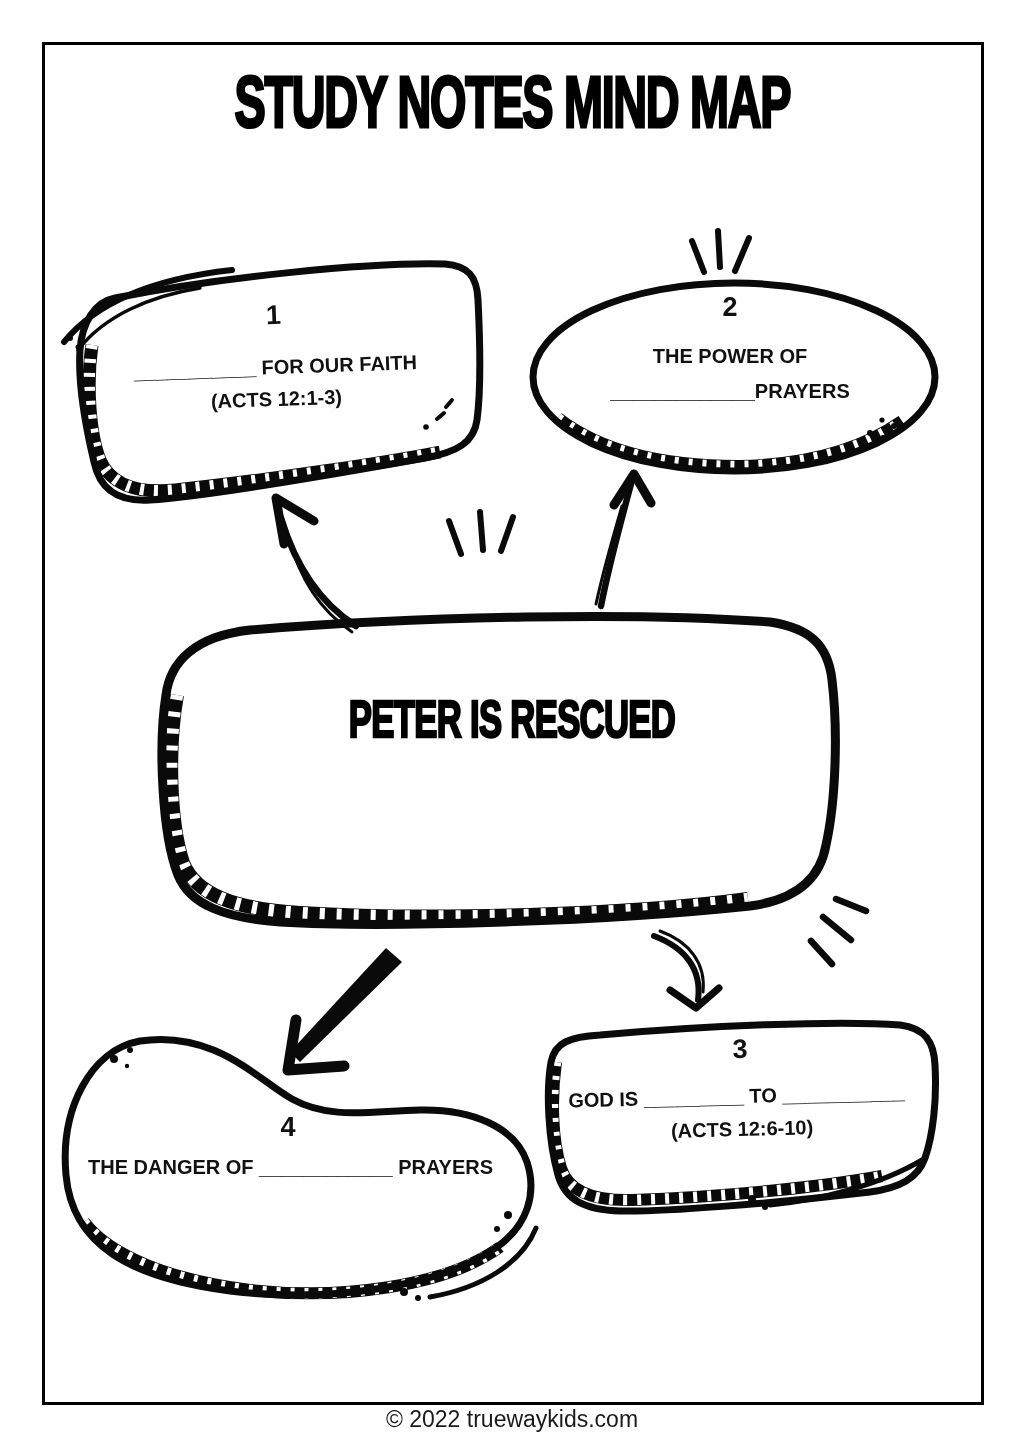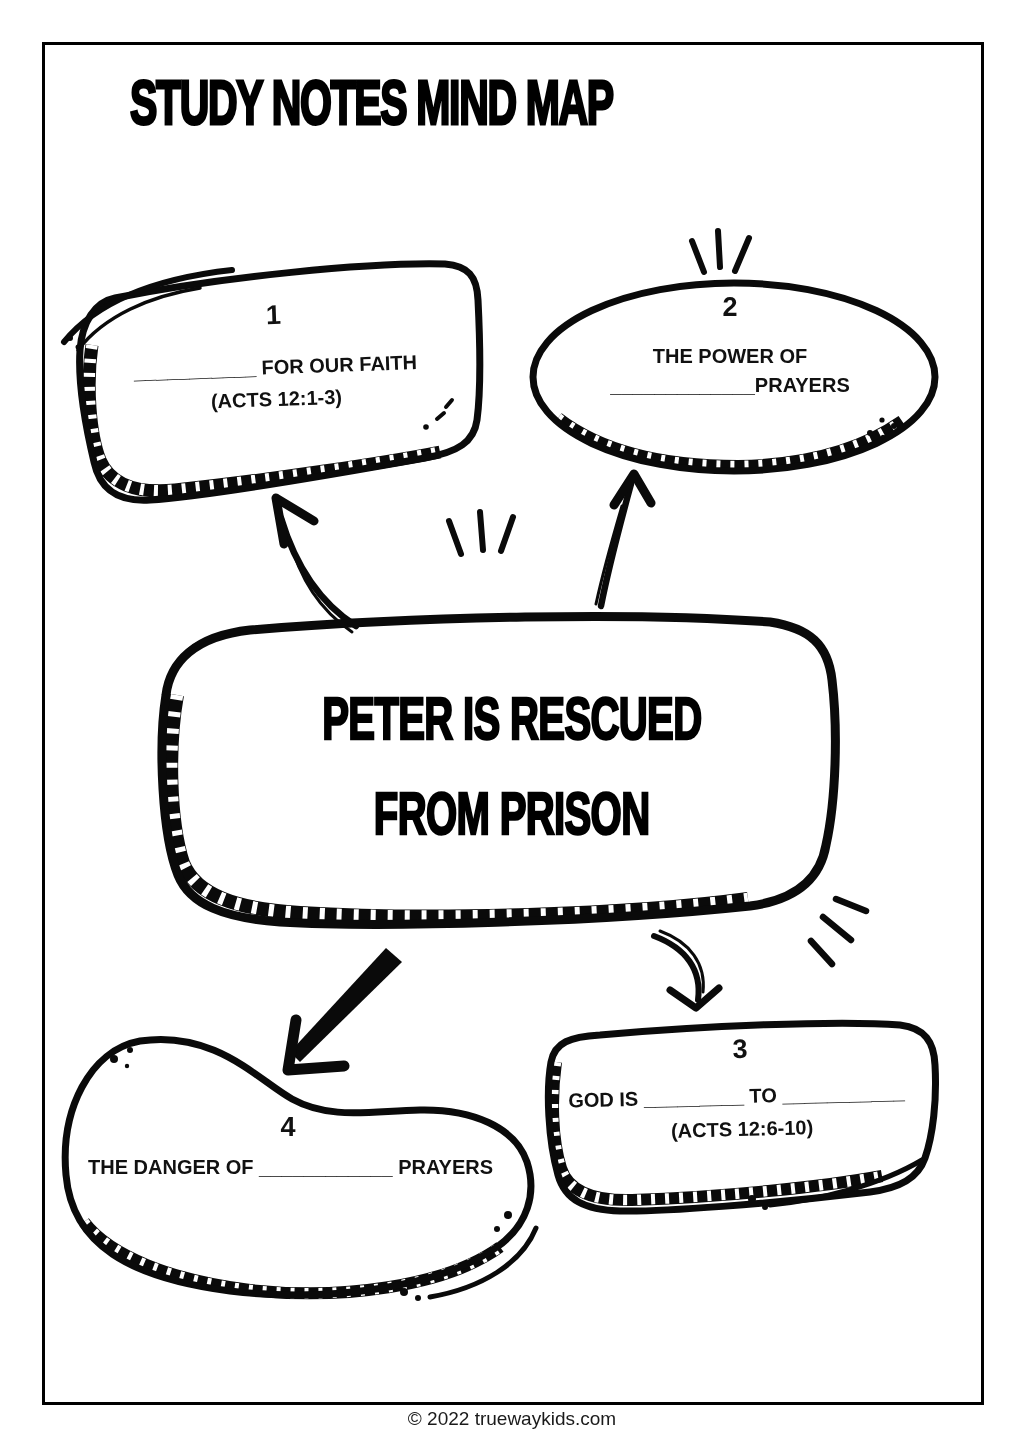--- a/index.html
+++ b/index.html
@@ -1,44 +1,44 @@
 <!DOCTYPE html>
 <html><head>
 <meta charset="utf-8">
 <style>
   html,body{margin:0;padding:0;background:#fff;}
   .page{position:relative;width:1024px;height:1447px;background:#fff;overflow:hidden;
         font-family:"Liberation Sans",sans-serif;color:#0a0a0a;}
   .frame{position:absolute;left:42px;top:42px;width:936px;height:1357px;border:3px solid #000;}
-  .title{position:absolute;left:0;top:52px;width:1024px;
-         font-weight:bold;font-size:63px;line-height:100px;white-space:nowrap;color:#000;}
+  .title{position:absolute;left:0;top:52px;width:1024px;text-align:center;
+         font-weight:bold;font-size:72px;line-height:100px;white-space:nowrap;color:#000;}
   .squeeze{display:inline-block;transform:scaleX(0.65);transform-origin:50% 50%;
            letter-spacing:-2px;-webkit-text-stroke:3px #000;}
   .art{position:absolute;left:0;top:0;width:1024px;height:1447px;}
   .btext{position:absolute;text-align:center;font-weight:bold;color:#111;}
   .btext .num{font-size:27px;line-height:30px;font-weight:bold;}
   .btext .line{font-size:20px;line-height:26px;font-weight:bold;white-space:nowrap;}
   .b1{left:85px;top:300px;width:380px;transform:rotate(-2deg);}
   .b1 .num{margin-bottom:24px;}
   .b1 .line1{margin-bottom:6px;}
   .b2{left:525px;top:292px;width:410px;}
   .b2 .num{margin-bottom:21px;}
-  .b2 .line1{margin-bottom:3px;text-align:center;}
+  .b2 .line1{margin-bottom:9px;text-align:center;}
   .b2 .line2{margin-bottom:18px;}
   .b3{left:558px;top:1034px;width:366px;transform:rotate(-1.5deg);}
   .b3 .num{margin-bottom:19px;}
   .b3 .line1{text-align:left;padding-left:10px;margin-bottom:7px;}
   .b4{left:88px;top:1112px;width:400px;}
   .b4 .num{margin-bottom:12px;}
   .b4 .line1{}
   .center-text{position:absolute;left:182px;top:672px;width:660px;text-align:center;
-               font-weight:bold;font-size:59px;line-height:95px;color:#000;white-space:nowrap;}
+               font-weight:bold;font-size:51px;line-height:95px;color:#000;white-space:nowrap;}
   .center-text .squeeze{transform:scaleX(0.68);-webkit-text-stroke:2.5px #000;letter-spacing:-1px;}
   .footer{position:absolute;left:0;top:1407px;width:1024px;text-align:center;
-          font-size:19px;line-height:24px;color:#1a1a1a;}
+          font-size:23px;line-height:24px;color:#1a1a1a;}
 </style>
 </head>
 <body>
 
 <div class="page">
 
   <div class="frame"></div>
 
   <div class="title"><span class="squeeze">STUDY NOTES MIND MAP</span></div>
 
@@ -150,21 +150,20 @@
   </div>
 
   <div class="btext b2">
     <div class="num">2</div>
     <div class="line line1">THE POWER OF</div>
     <div class="line line2">_____________PRAYERS</div>
   </div>
 
   <div class="center-text">
     <div><span class="squeeze">PETER IS RESCUED</span></div>
-    <div><span class="squeeze">FROM PRISON</span></div>
   </div>
 
   <div class="btext b3">
     <div class="num">3</div>
     <div class="line line1">GOD IS _________ TO ___________</div>
     <div class="line">(ACTS 12:6-10)</div>
   </div>
 
   <div class="btext b4">
     <div class="num">4</div>

